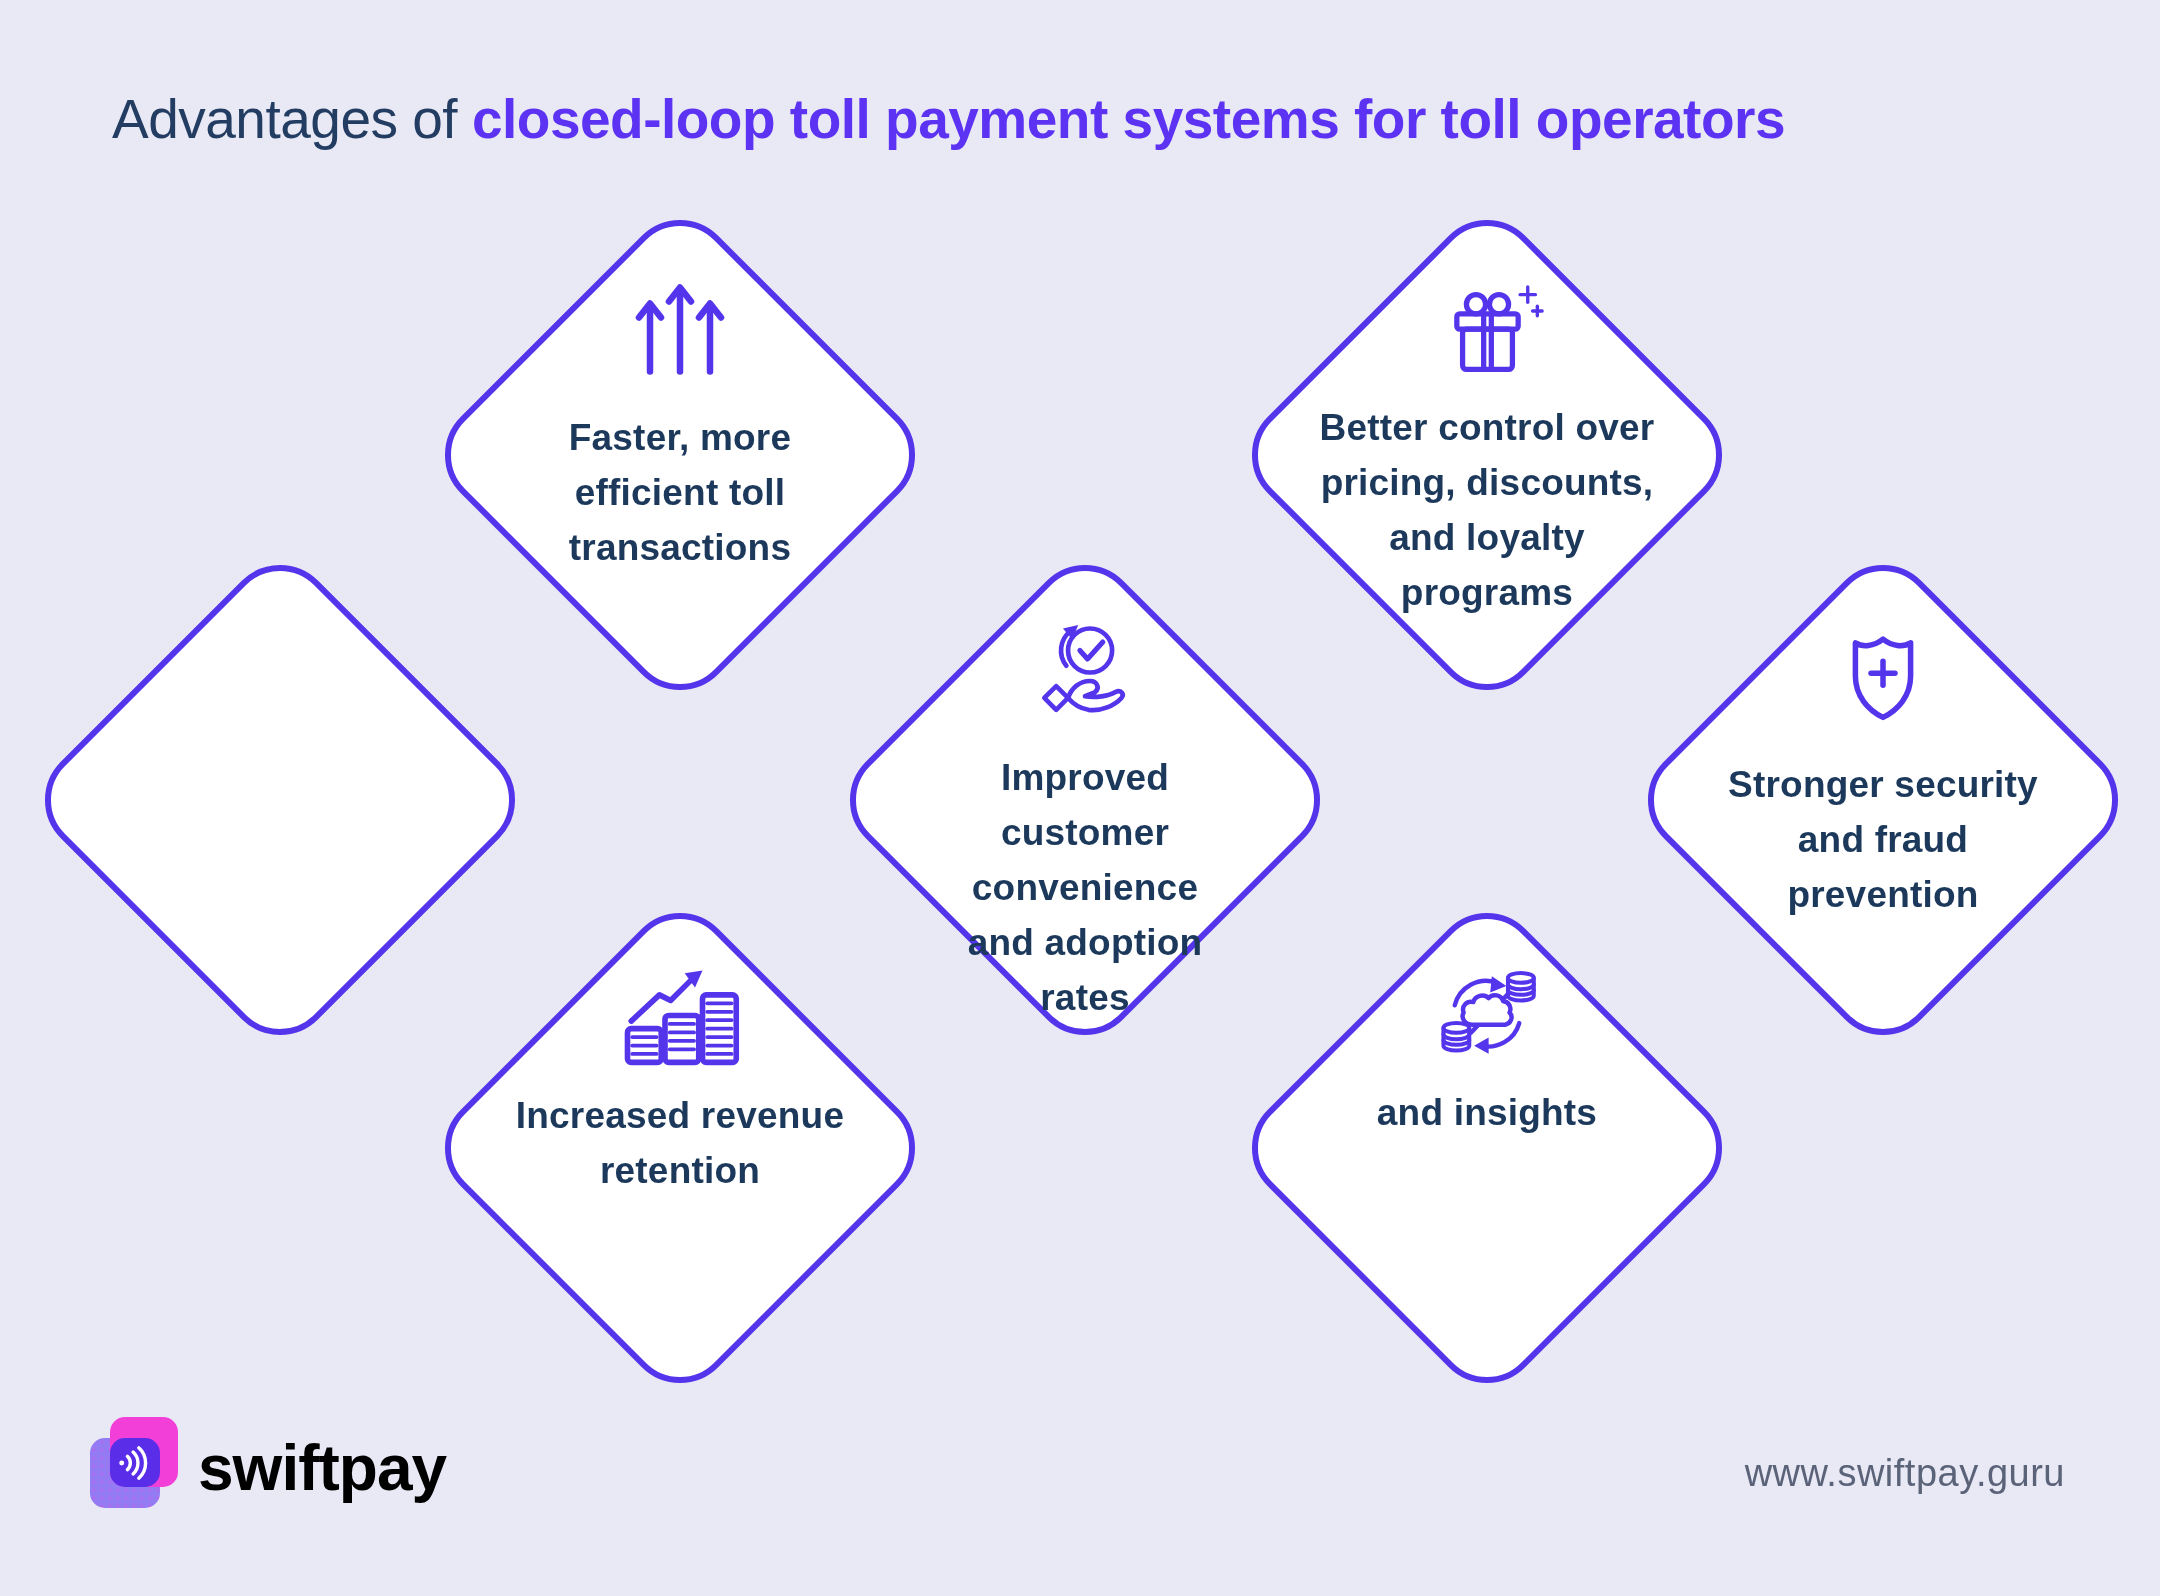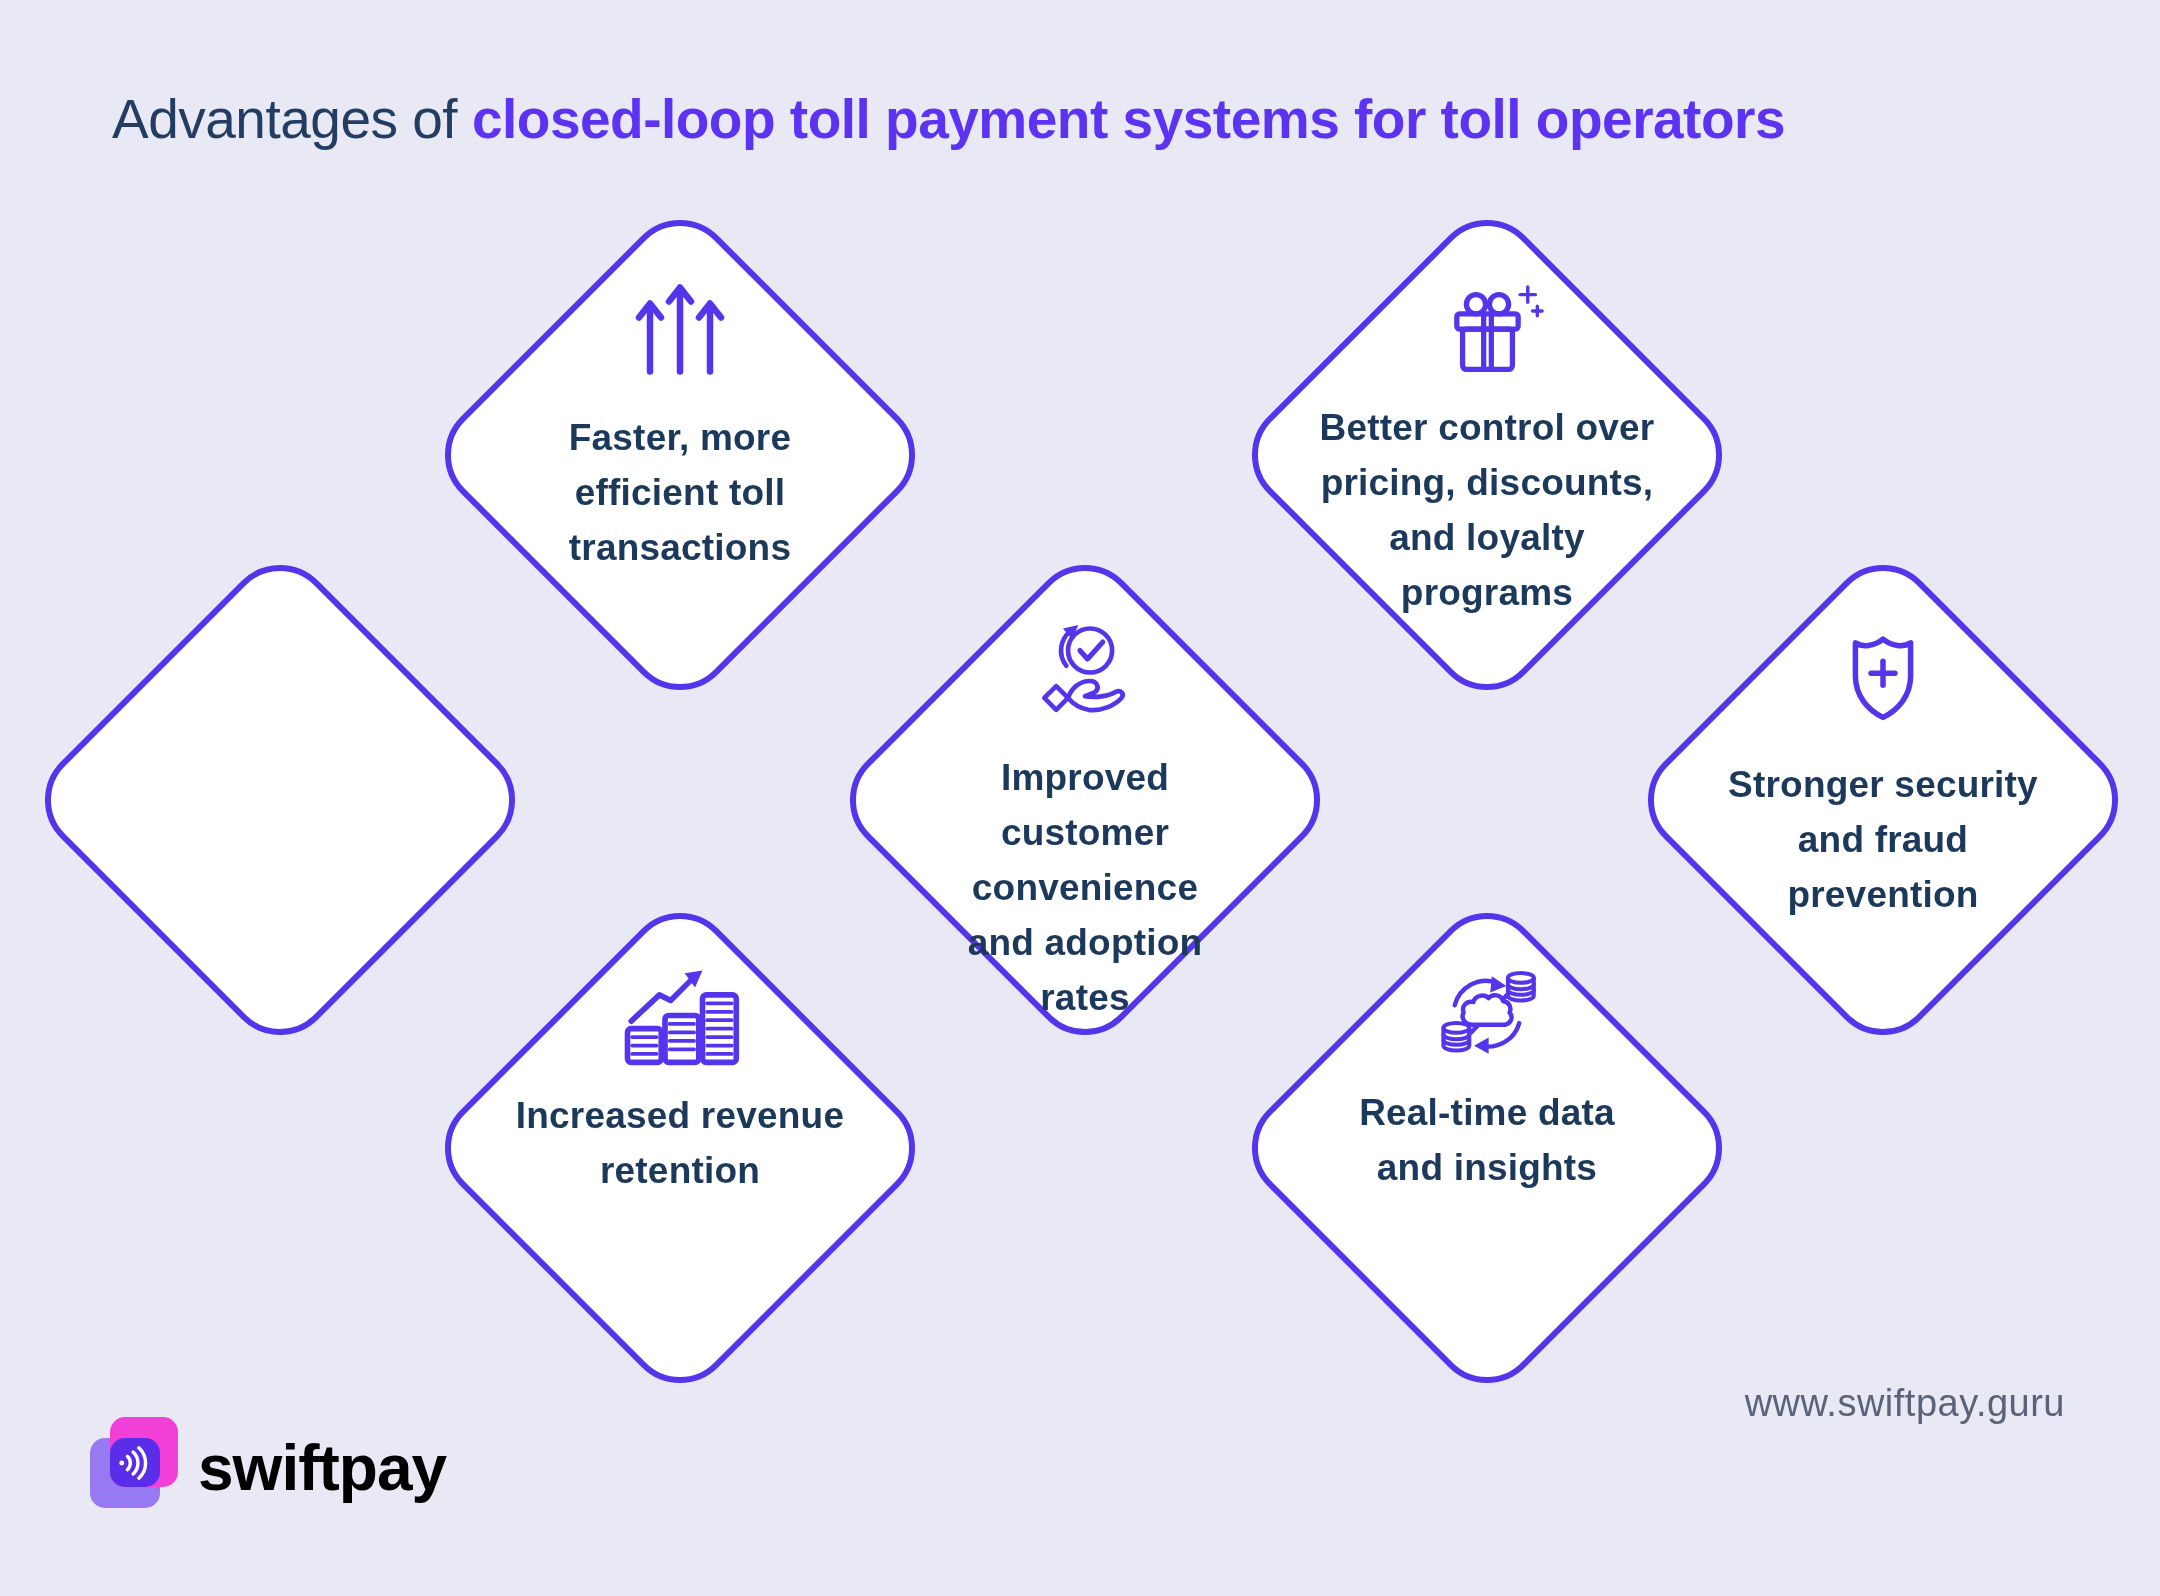--- a/index.html
+++ b/index.html
@@ -71,21 +71,21 @@
     background-size:8px 8px;
   }
   .sq-overlap { left:22px; top:30px; width:50px; height:49px; background:#5A2EE8; border-radius:13px; }
   .wave-holder { position:absolute; left:26px; top:36px; width:42px; height:38px; }
   .brand {
     position:absolute; left:110px; top:6px;
     font-size:64px; font-weight:700; color:#000000; letter-spacing:-1px;
     line-height:108px;
   }
   .site {
-    position:absolute; right:95px; top:1382px;
+    position:absolute; right:95px; top:1452px;
     font-size:38px; color:#5A6378; letter-spacing:0.5px;
   }
 </style>
 </head>
 <body>
 
 <div class="canvas">
 
   <div class="title"><span>Advantages of </span><span class="hl">closed-loop toll payment systems for toll operators</span></div>
 
@@ -215,21 +215,20 @@
         <path d="M88 16 L88 38 A16 6 0 0 0 120 38 L120 16"></path>
         <path d="M88 24 A16 6 0 0 0 120 24"></path>
           <path d="M88 31 A16 6 0 0 0 120 31"></path>
         <ellipse cx="24" cy="78" rx="16" ry="6"></ellipse>
         <path d="M8 78 L8 100 A16 6 0 0 0 40 100 L40 78"></path>
         <path d="M8 86 A16 6 0 0 0 40 86"></path>
           <path d="M8 93 A16 6 0 0 0 40 93"></path>
       </g>
     </svg>
     <div class="lines">
-      <div class="line">Real-time data</div>
       <div class="line">and insights</div>
     </div>
   </div>
 
   <div class="logo">
     <div class="sq sq-purple"></div>
     <div class="sq sq-pink"></div>
     <div class="sq sq-overlap"></div>
     <div class="wave-holder">
       <svg width="42" height="38" viewBox="0 0 42 40" fill="none" stroke="#FFFFFF" stroke-width="3.6" stroke-linecap="round">

